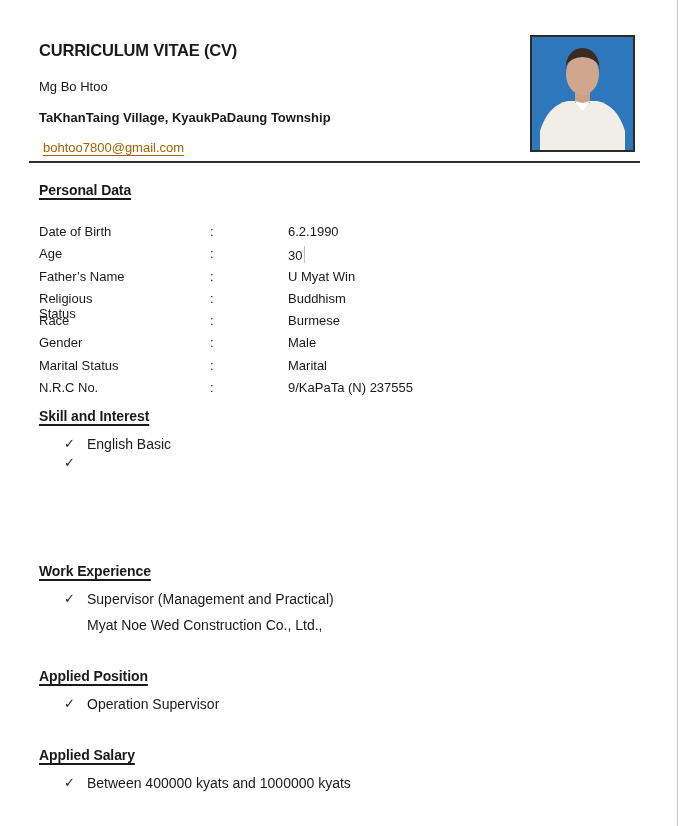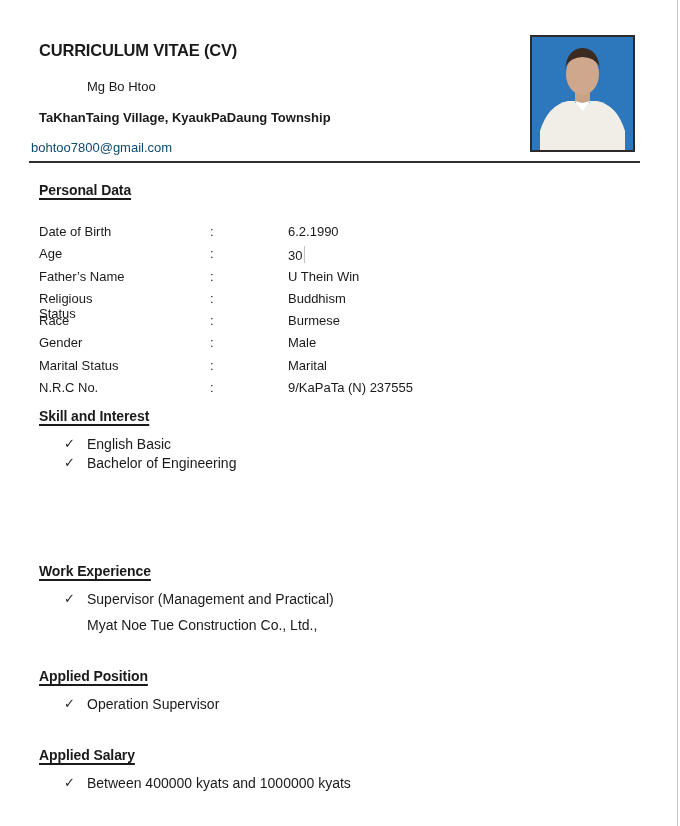--- a/index.html
+++ b/index.html
@@ -5,23 +5,23 @@
   html,body{margin:0;padding:0;}
   body{
     width:680px;height:826px;position:relative;background:#ffffff;
     font-family:"Liberation Sans","DejaVu Sans",sans-serif;
     color:#1a1a1a;overflow:hidden;
   }
   .page-edge{position:absolute;top:0;bottom:0;left:677px;width:1px;background:#c6c6c6;}
 
   
   .title{position:absolute;left:39px;top:41px;font-size:16.5px;font-weight:bold;letter-spacing:-0.2px;margin:0;}
-  .line-name{position:absolute;left:39px;top:79px;font-size:13px;margin-left:48px;}
+  .line-name{position:absolute;left:39px;top:79px;font-size:13px;}
   .line-address{position:absolute;left:39px;top:110px;font-size:13px;font-weight:bold;}
-  .email{position:absolute;left:31px;top:140px;font-size:13px;color:#0c4a6e;text-underline-offset:3px;cursor:pointer;}
+  .email{position:absolute;left:43px;top:140px;font-size:13px;color:#a16207;text-decoration:underline;text-underline-offset:3px;cursor:pointer;}
 
   
   .photo{position:absolute;left:530px;top:35px;width:105px;height:117px;border:2px solid #2b2b2b;box-sizing:border-box;background:#2d77bc;}
   .photo svg{display:block;width:100%;height:100%;}
 
   .hrule{position:absolute;left:29px;top:161px;width:611px;height:0;border-top:2px solid #2f2f2f;}
 
   
   .sec{position:absolute;left:39px;}
   .sec h2{margin:8px 0 7px 0;font-size:14px;font-weight:bold;letter-spacing:-0.1px;
@@ -73,21 +73,21 @@
         <span class="pd-value">6.2.1990</span>
       </div>
       <div class="pd-row">
         <span class="pd-label">Age</span>
         <span class="pd-colon">:</span>
         <span class="pd-value"><span>30</span><span class="caret"></span></span>
       </div>
       <div class="pd-row">
         <span class="pd-label">Father’s Name</span>
         <span class="pd-colon">:</span>
-        <span class="pd-value">U Thein Win</span>
+        <span class="pd-value">U Myat Win</span>
       </div>
       <div class="pd-row">
         <span class="pd-label">Religious Status</span>
         <span class="pd-colon">:</span>
         <span class="pd-value">Buddhism</span>
       </div>
       <div class="pd-row">
         <span class="pd-label">Race</span>
         <span class="pd-colon">:</span>
         <span class="pd-value">Burmese</span>
@@ -114,32 +114,31 @@
     <span class="h2wrap"><h2>Skill and Interest</h2></span>
     <div class="item">
       <span class="check">✓</span>
       <span>English Basic</span>
     </div>
   </div>
 
   <div class="sec" style="top:450px">
     <div class="item">
       <span class="check">✓</span>
-      <span>Bachelor of Engineering</span>
     </div>
   </div>
 
   <div class="sec" style="top:555px">
     <span class="h2wrap"><h2>Work Experience</h2></span>
     <div class="item">
       <span class="check">✓</span>
       <span>Supervisor (Management and Practical)</span>
     </div>
     <div class="item">
-      <span>Myat Noe Tue Construction Co., Ltd.,</span>
+      <span>Myat Noe Wed Construction Co., Ltd.,</span>
     </div>
   </div>
 
   <div class="sec" style="top:660px">
     <span class="h2wrap"><h2>Applied Position</h2></span>
     <div class="item">
       <span class="check">✓</span>
       <span>Operation Supervisor</span>
     </div>
   </div>

